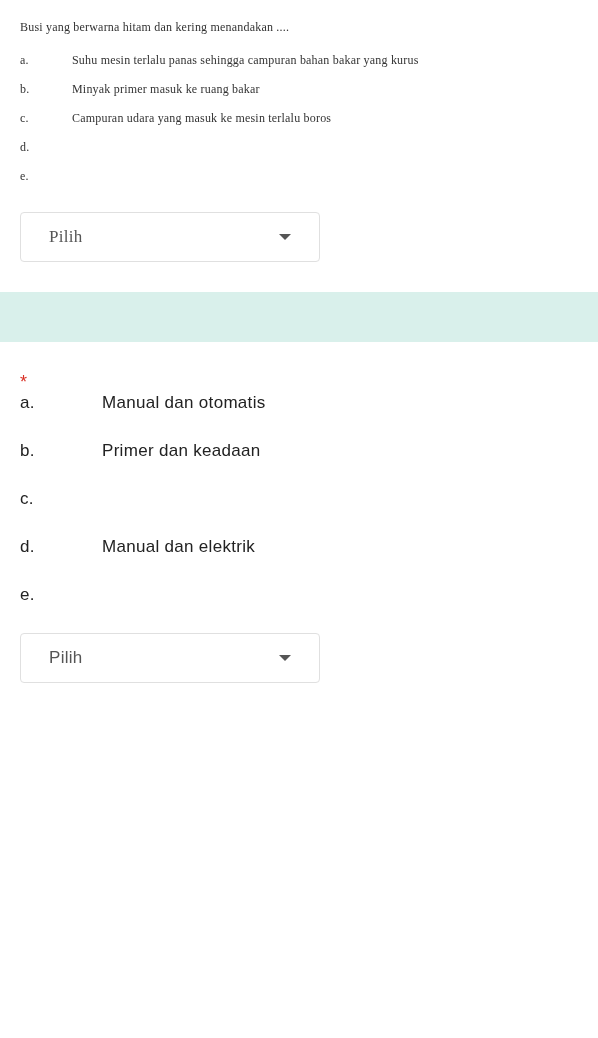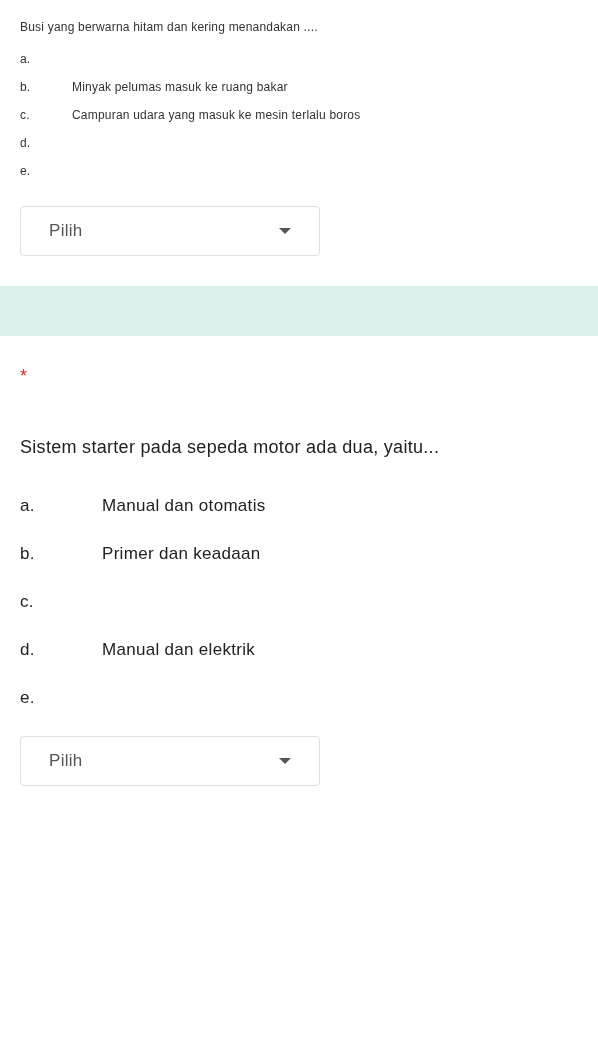--- a/index.html
+++ b/index.html
@@ -7,20 +7,21 @@
       padding: 0;
       box-sizing: border-box;
     }
     body {
       font-family: 'Segoe UI', Arial, sans-serif;
       background: #ffffff;
       width: 598px;
     }
     .question-block-1 {
       padding: 20px 20px 30px 20px;
+      font-family: Liberation Serif, serif;
     }
     .q1-text {
       font-size: 12px;
       color: #333;
       margin-bottom: 18px;
       letter-spacing: 0.2px;
     }
     .q1-options {
       display: flex;
       flex-direction: column;
@@ -108,24 +109,25 @@
     }
   </style>
 </head>
 <body>
 
 <div class="question-block-1">
   <div class="q1-text">Busi yang berwarna hitam dan kering menandakan ....</div>
   <div class="q1-options">
     <div class="q1-option">
       <span class="q1-letter">a.</span>
+      <span>Suhu mesin terlalu panas sehingga campuran bahan bakar yang kurus</span>
     </div>
     <div class="q1-option">
       <span class="q1-letter">b.</span>
-      <span>Minyak pelumas masuk ke ruang bakar</span>
+      <span>Minyak primer masuk ke ruang bakar</span>
     </div>
     <div class="q1-option">
       <span class="q1-letter">c.</span>
       <span>Campuran udara yang masuk ke mesin terlalu boros</span>
     </div>
     <div class="q1-option">
       <span class="q1-letter">d.</span>
     </div>
     <div class="q1-option">
       <span class="q1-letter">e.</span>
@@ -134,21 +136,20 @@
   <div class="dropdown">
     <span class="dropdown-label">Pilih</span>
     <span class="caret-down"></span>
   </div>
 </div>
 
 <div class="separator"></div>
 
 <div class="question-block-2">
   <span class="required-star">*</span>
-  <div class="q2-text">Sistem starter pada sepeda motor ada dua, yaitu...</div>
   <div class="q2-options">
     <div class="q2-option">
       <span class="q2-letter">a.</span>
       <span>Manual dan otomatis</span>
     </div>
     <div class="q2-option">
       <span class="q2-letter">b.</span>
       <span>Primer dan keadaan</span>
     </div>
     <div class="q2-option">

